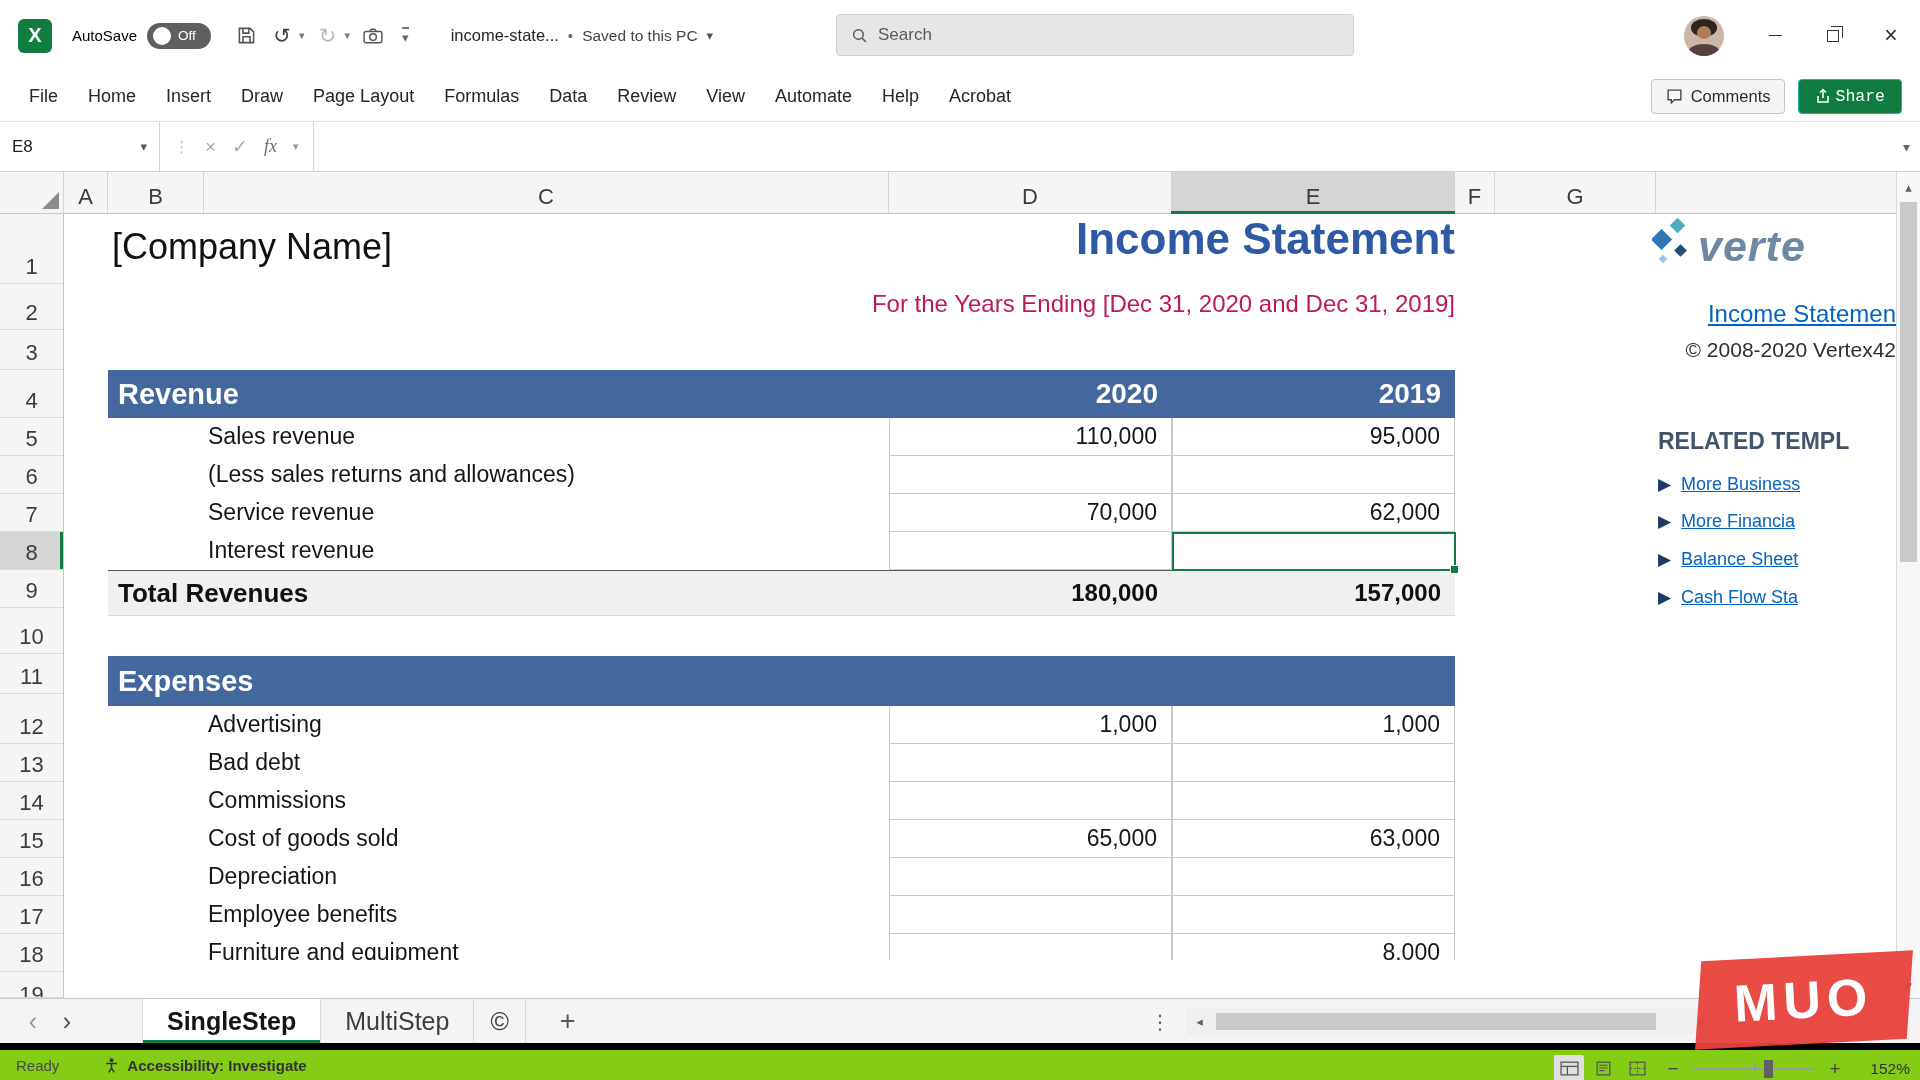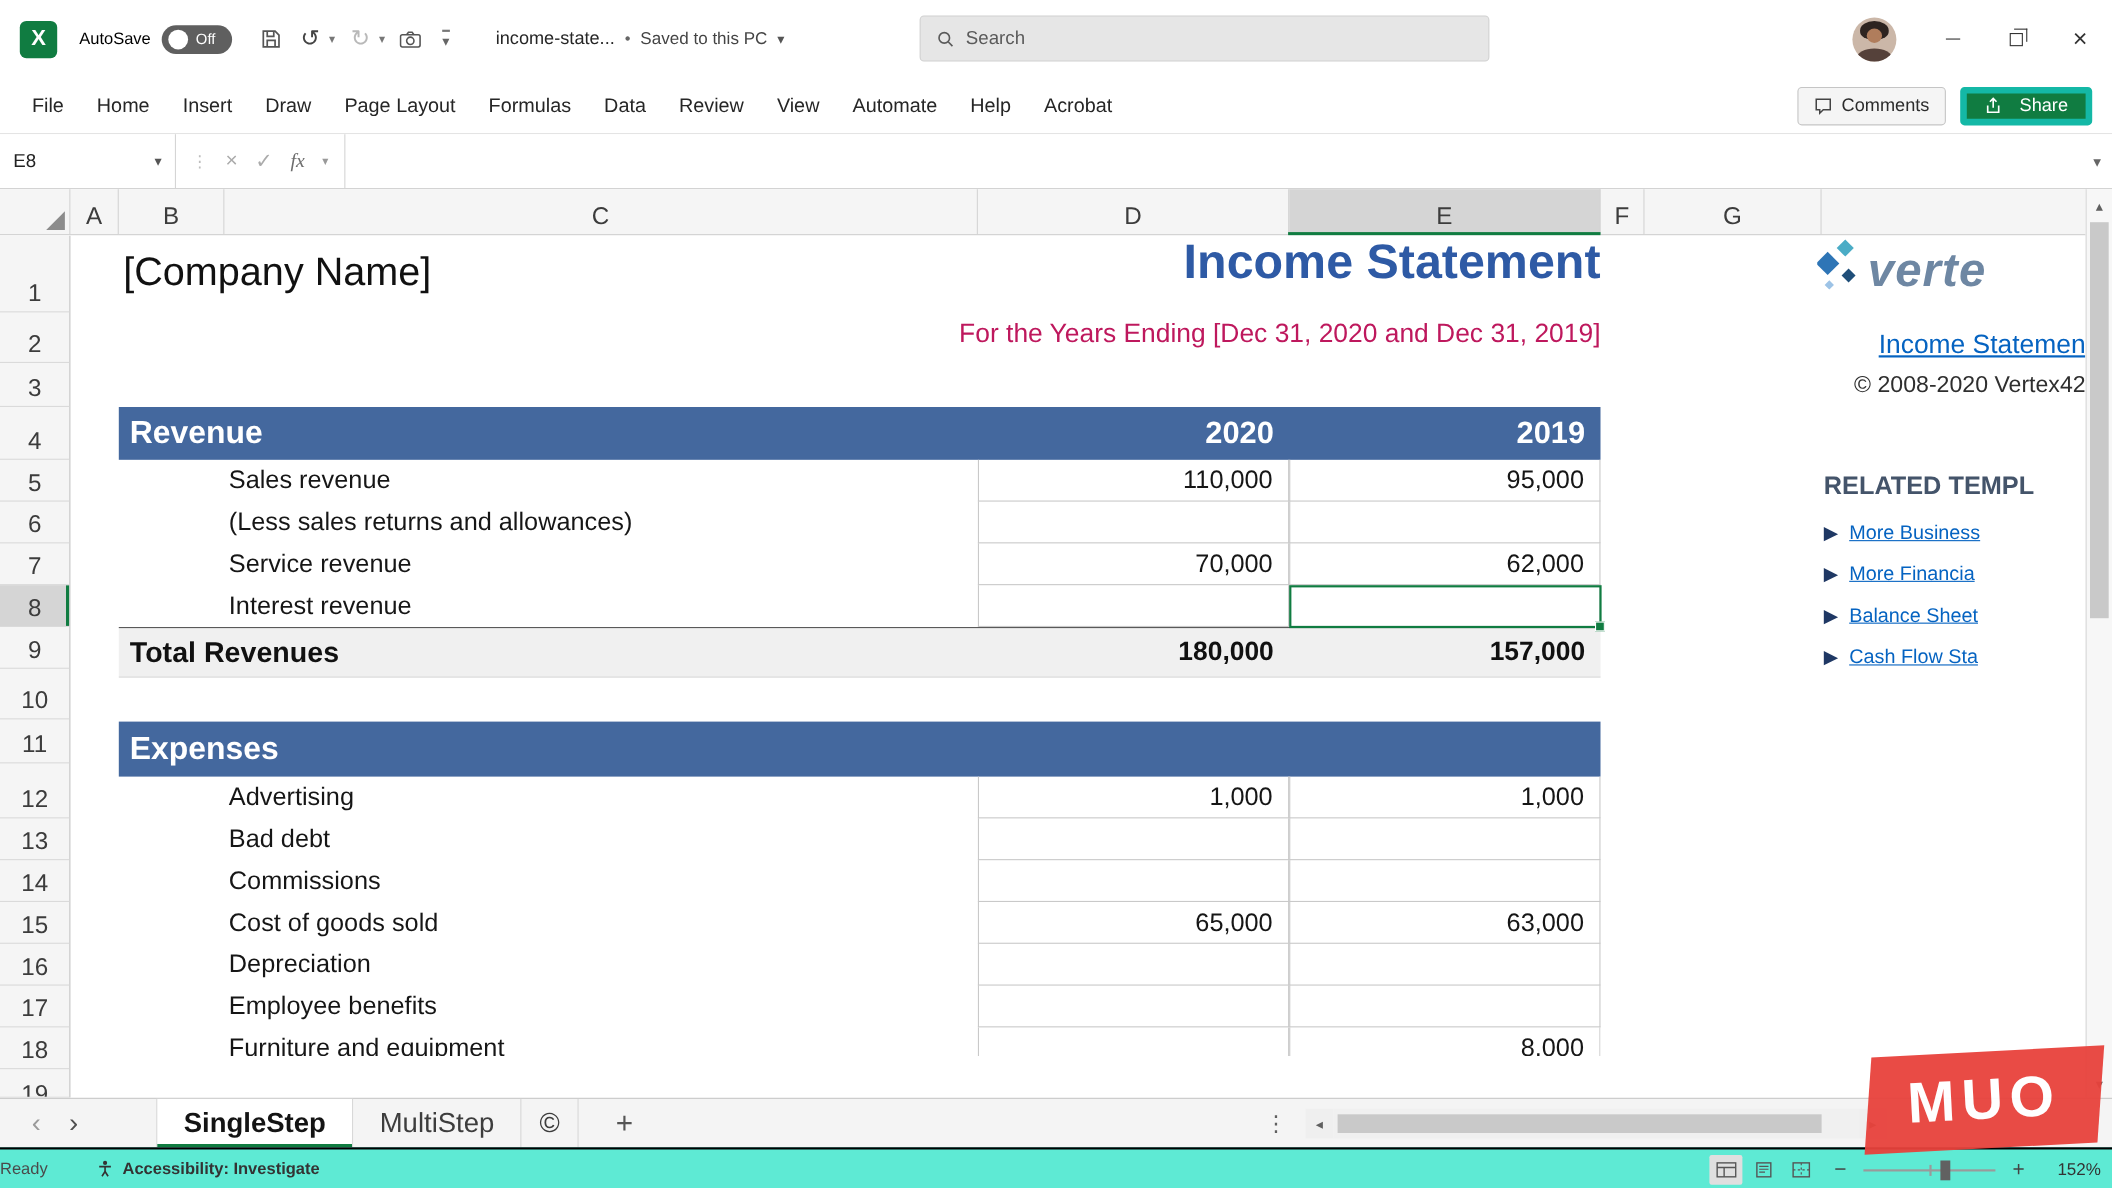--- a/index.html
+++ b/index.html
@@ -37,21 +37,21 @@
   .min-glyph{width:13px;height:0;border-top:1.6px solid #333;display:block;}
   .restore-glyph{width:12px;height:12px;border:1.4px solid #333;position:relative;display:block;}
   .restore-glyph::after{content:"";position:absolute;left:2.5px;top:-5px;width:11px;height:11px;border:1.4px solid #333;border-left:none;border-bottom:none;}
   .close-glyph{font-size:23px;color:#333;line-height:1;}
 
   
   .ribbonrow{position:absolute;top:71px;left:0;right:0;height:51px;background:#fff;border-bottom:1px solid #E1E1E1;display:flex;align-items:center;padding-left:14px;}
   .rtab{padding:0 15px;font-size:18px;color:#262626;line-height:51px;white-space:nowrap;}
   .ribbon-right{margin-left:auto;display:flex;align-items:flex-start;gap:13px;margin-right:18px;}
   .comments-btn{display:flex;align-items:center;gap:8px;height:35px;padding:0 14px;background:#F5F5F5;border:1px solid #C5C5C5;border-radius:4px;font-size:16.5px;color:#2c2c2c;}
-  .share-btn{display:flex;align-items:center;gap:16px;height:35px;padding:0 16px;background:#107C41;border:6px solid #14b8a6;border-radius:4px;font-size:16.5px;color:#fff;}
+  .share-btn{display:flex;align-items:center;gap:4px;height:35px;padding:0 16px;background:#107C41;border:1px solid #14b8a6;border-radius:4px;font-size:16.5px;color:#fff;font-family:Liberation Mono, monospace;}
 
   
   .formulabar{position:absolute;top:122px;left:0;right:0;height:50px;background:#fff;border-bottom:1px solid #CFCFCF;display:flex;align-items:stretch;}
   .namebox{width:160px;display:flex;align-items:center;padding:0 12px;border-right:1px solid #D5D5D5;}
   .namebox .nb-text{font-size:17px;color:#222;flex:1;}
   .nb-caret{font-size:13px;color:#555;}
   .fx-cluster{display:flex;align-items:center;gap:16px;padding:0 14px;border-right:1px solid #D5D5D5;}
   .grip{color:#BDBDBD;font-size:15px;}
   .fx-cancel,.fx-check{font-size:19px;color:#ABABAB;}
   .fx-label{font-style:italic;font-size:18px;color:#6d6d6d;font-family:"Liberation Serif",serif;}
@@ -135,21 +135,21 @@
   .stab.active::after{content:"";position:absolute;left:0;right:0;bottom:0;height:3px;background:#107C41;}
   .stab.small{padding:0 16px;}
   .newsheet{margin-left:34px;display:flex;align-items:center;font-size:27px;color:#555;}
   .tab-more{position:absolute;left:1150px;top:0;height:45px;display:flex;align-items:center;font-size:20px;color:#5f5f5f;}
   .hscroll{position:absolute;left:1187px;top:9px;width:528px;height:27px;display:flex;align-items:center;}
   .hs-arrow{width:25px;height:27px;display:flex;align-items:center;justify-content:center;color:#606060;font-size:13px;background:#EFEFEF;}
   .hs-track{flex:1;height:27px;background:#F0F0F0;position:relative;}
   .hs-thumb{position:absolute;left:4px;top:5px;height:17px;width:440px;background:#C9C9C9;}
 
   
-  .statusbar{position:absolute;top:1043px;left:0;right:0;height:37px;background:#5eead4;border-top:2px solid #000000;display:flex;align-items:center;font-size:15px;color:#4a4a4a;}
+  .statusbar{position:absolute;top:1043px;left:0;right:0;height:37px;background:#84cc16;border-top:7px solid #000000;display:flex;align-items:center;font-size:15px;color:#4a4a4a;padding-left:16px;}
   .sb-ready{margin-right:44px;}
   .sb-acc{display:flex;align-items:center;gap:7px;font-weight:bold;color:#333;}
   .sb-right{position:absolute;right:10px;top:0;height:37px;display:flex;align-items:center;gap:12px;}
   .view-icons{display:flex;gap:4px;align-items:center;}
   .vicon{width:30px;height:27px;display:flex;align-items:center;justify-content:center;border-radius:2px;}
   .vicon.active{background:#DFDFDF;}
   .zoom-minus,.zoom-plus{font-size:19px;color:#444;width:18px;text-align:center;}
   .zoom-track{width:120px;height:2px;background:#9a9a9a;position:relative;}
   .zoom-notch{position:absolute;left:50%;top:-4px;width:1.5px;height:10px;background:#9a9a9a;}
   .zoom-thumb{position:absolute;left:58%;top:-8px;width:9px;height:18px;background:#616161;}

